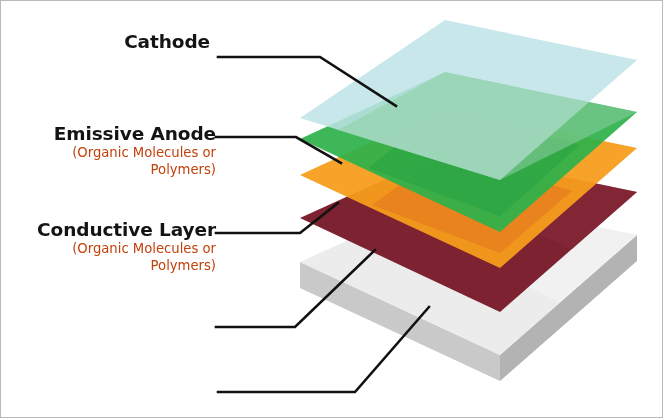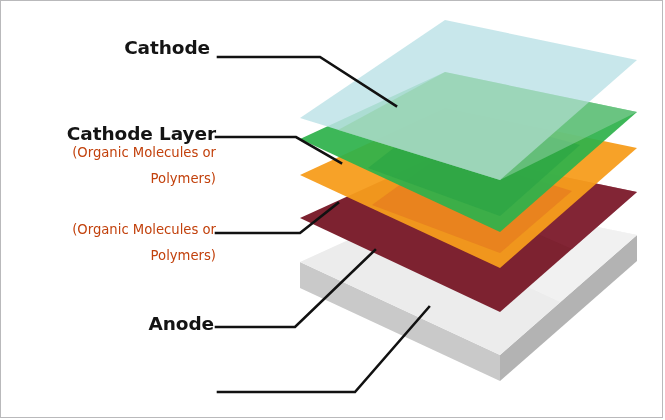--- a/index.html
+++ b/index.html
@@ -49,23 +49,23 @@
     display: block;
   }
   .label-sub {
     font-size: 13.2px;
     color: #c2410c;
     font-weight: normal;
     white-space: nowrap;
     display: block;
     margin-top: 3px;
   }
-  .label-sub .l2 { display: block; margin-top: 12px; }
+  .label-sub .l2 { display: block; margin-top: 3px; }
 
-  #lbl-cathode     { right: 455px; top: 38px;  }
+  #lbl-cathode     { right: 455px; top: 32px;  }
   #lbl-emissive    { right: 449px; top: 124px; }
   #lbl-conductive  { right: 449px; top: 220px; }
   #lbl-anode       { right: 451px; top: 314px; }
   #lbl-substrate   { right: 449px; top: 379px; }
 </style>
 </head>
 <body>
 
 <div id="stage">
 
@@ -114,33 +114,31 @@
       <polyline points="216,327 295,327 375,250"></polyline>
       <polyline points="218,392 355,392 429,307"></polyline>
     </g>
   </svg>
 
   <div class="label-block" id="lbl-cathode">
     <span class="label-title">Cathode</span>
   </div>
 
   <div class="label-block" id="lbl-emissive">
-    <span class="label-title">Cathode Layer</span>
+    <span class="label-title">Emissive Anode</span>
     <span class="label-sub">
       <span class="l1">(Organic Molecules or</span>
       <span class="l2">Polymers)</span>
     </span>
   </div>
 
   <div class="label-block" id="lbl-conductive">
+    <span class="label-title">Conductive Layer</span>
     <span class="label-sub">
       <span class="l1">(Organic Molecules or</span>
       <span class="l2">Polymers)</span>
     </span>
   </div>
 
-  <div class="label-block" id="lbl-anode">
-    <span class="label-title">Anode</span>
-  </div>
 
 
   <div id="frame"></div>
 </div>
 
 </body></html>

